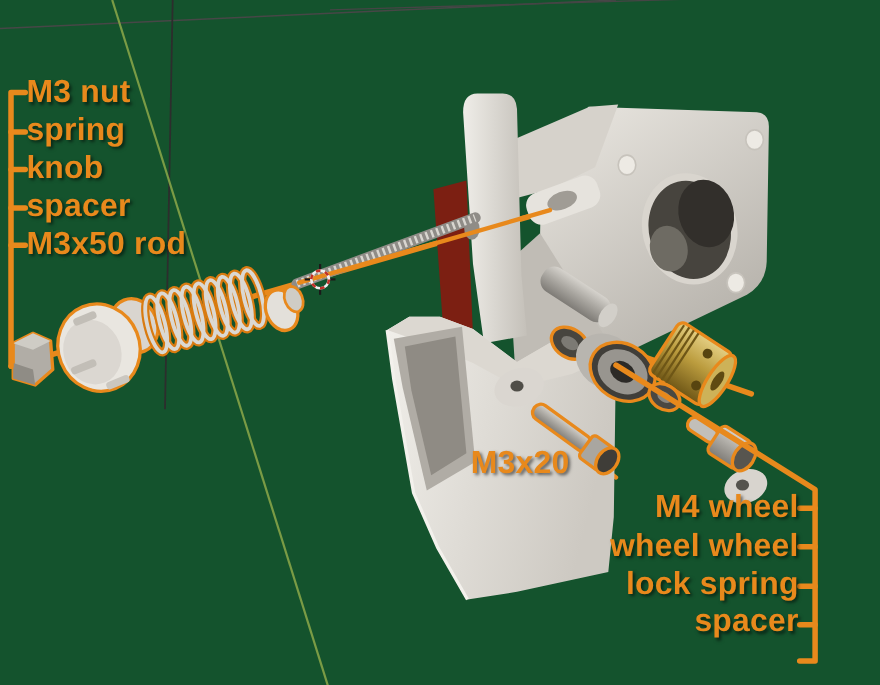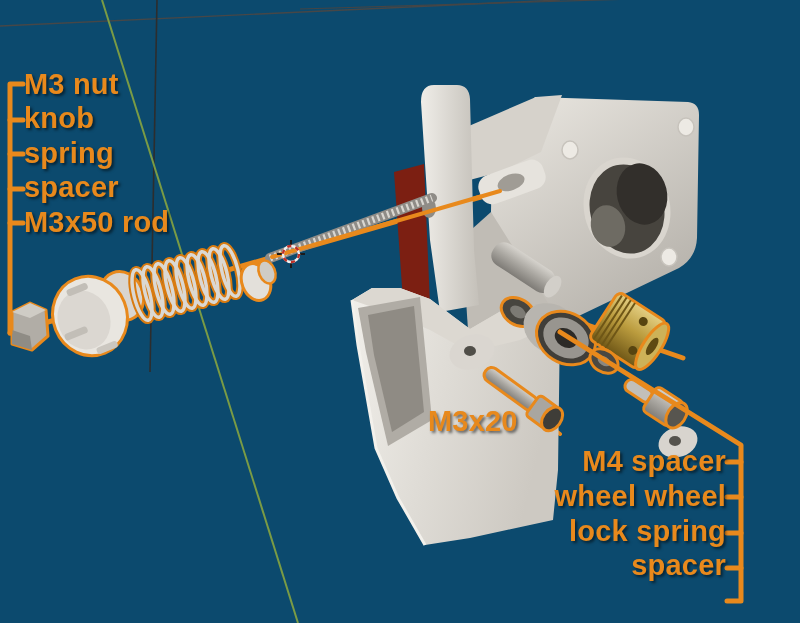--- a/index.html
+++ b/index.html
@@ -1,18 +1,18 @@
 <!DOCTYPE html>
 <html><head>
 <meta charset="utf-8">
 <style>
   html,body{margin:0;padding:0;background:#222;}
   .viewport{
     position:relative;width:800px;height:623px;overflow:hidden;
-    background:#0c4a6e;
+    background:#14532d;
     font-family:"Liberation Sans","DejaVu Sans",sans-serif;
   }
   .viewport svg{position:absolute;left:0;top:0;}
   .label-group{position:absolute;color:#e8891c;font-weight:700;font-size:29px;
     text-shadow:2px 2px 3px rgba(0,0,0,.55);letter-spacing:.2px;white-space:nowrap;}
   .label-group div{height:34.4px;line-height:34.4px;}
   .lg-left{left:24px;top:67px;text-align:left;}
   .lg-right{right:74px;top:444px;text-align:right;}
   .lg-right div{height:34.8px;line-height:34.8px;}
   .lg-mid{left:428px;top:404px;}
@@ -220,29 +220,29 @@
       <line x1="727" y1="462" x2="741" y2="462"></line>
       <line x1="727" y1="497" x2="741" y2="497"></line>
       <line x1="727" y1="533" x2="741" y2="533"></line>
       <line x1="727" y1="568" x2="741" y2="568"></line>
     </g>
   </g>
 </svg>
 
   <div class="label-group lg-left">
     <div>M3 nut</div>
+    <div>spring</div>
     <div>knob</div>
-    <div>spring</div>
     <div>spacer</div>
     <div>M3x50 rod</div>
   </div>
 
   <div class="label-group lg-mid">
     <div>M3x20</div>
   </div>
 
   <div class="label-group lg-right">
-    <div>M4 spacer</div>
+    <div>M4 wheel</div>
     <div>wheel wheel</div>
     <div>lock spring</div>
     <div>spacer</div>
   </div>
 </div>
 
 </body></html>

